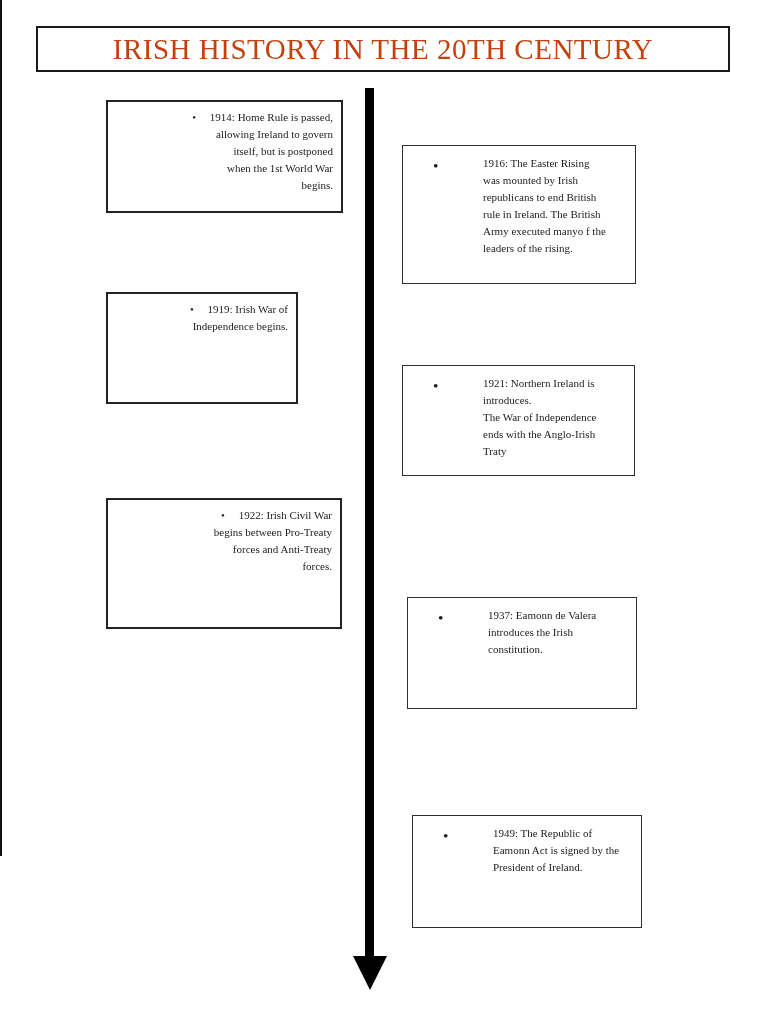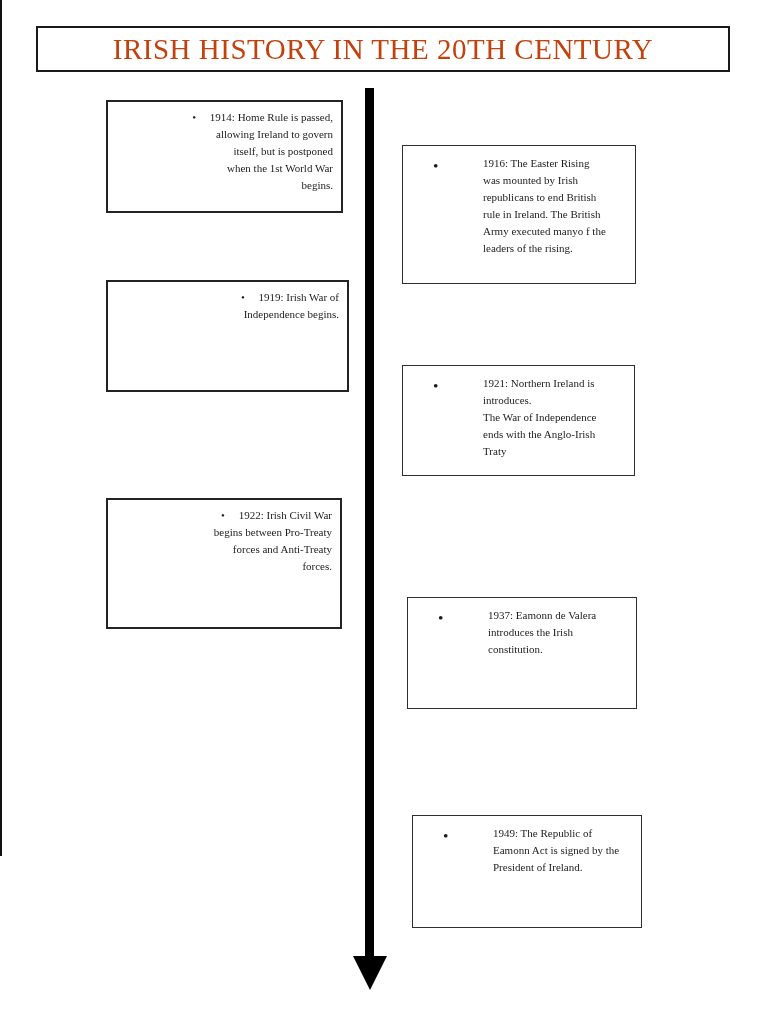--- a/index.html
+++ b/index.html
@@ -73,21 +73,21 @@
   }
   .event.right .bullet {
     position: absolute;
     left: 30px; top: 9px;
     font-size: 15.5px;
     line-height: 21px;
   }
   
   .b1914 { left: 106px; top: 100px; width: 237px; height: 113px; }
   .b1916 { left: 402px; top: 145px; width: 234px; height: 139px; }
-  .b1919 { left: 106px; top: 280px; width: 243px; height: 112px; }
+  .b1919 { left: 106px; top: 292px; width: 192px; height: 112px; }
   .b1921 { left: 402px; top: 365px; width: 233px; height: 111px; }
   .b1922 { left: 106px; top: 498px; width: 236px; height: 131px; }
   .b1937 { left: 407px; top: 597px; width: 230px; height: 112px; }
   .b1939 { left: 106px; top: 740px; width: 237px; height: 109px; }
   .b1949 { left: 412px; top: 815px; width: 230px; height: 113px; }
 </style>
 </head>
 <body>
 
 <div class="page">

